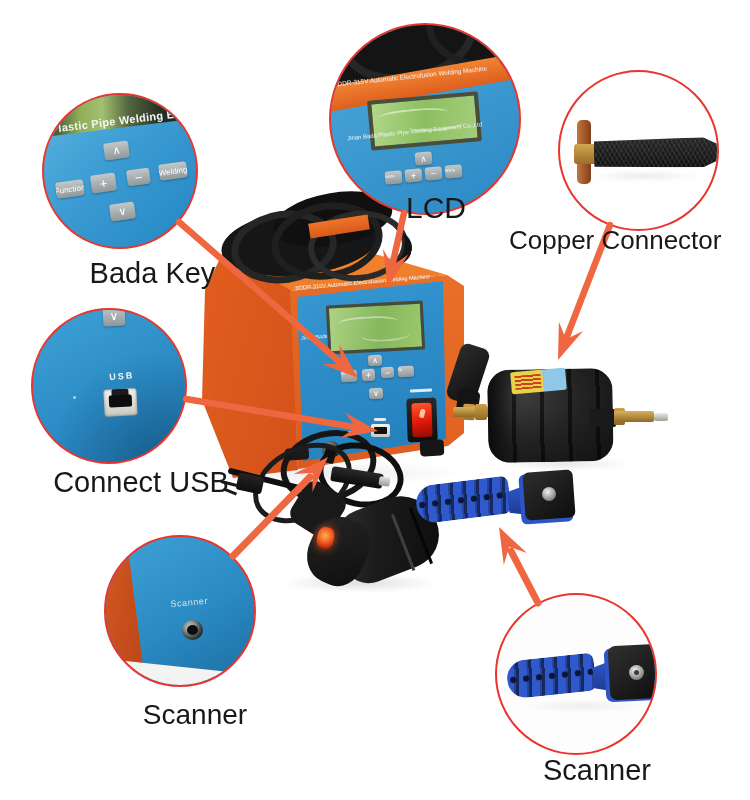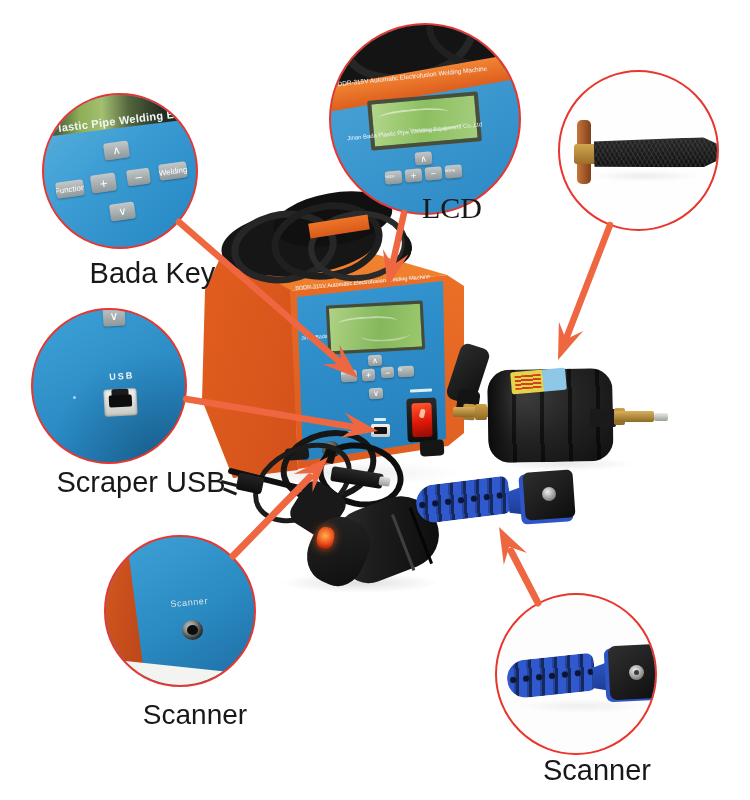--- a/index.html
+++ b/index.html
@@ -276,20 +276,21 @@
       <path d="M233,556 L310,477" stroke="#ef6740" stroke-width="7" stroke-linecap="round" fill="none"></path>
       <polygon points="328,457 312.5,492 312.6,473.1 293.7,474" fill="#ef6740"></polygon>
     </g>
     <g>
       <path d="M538,603 L511,551" stroke="#ef6740" stroke-width="7" stroke-linecap="round" fill="none"></path>
       <polygon points="499,527 527,553.1 509.2,546.8 503.8,564.9" fill="#ef6740"></polygon>
     </g>
   </svg>
 
   <div class="lbl" style="left:55px;top:258px;width:195px;text-align:center;font-size:29px;">Bada Key</div>
-  <div class="lbl" style="left:418px;top:192px;width:68px;text-align:center;font-size:30px;font-family:Liberation Serif, serif;">LCD</div>
+  <div class="lbl" style="left:402px;top:192px;width:68px;text-align:center;font-size:30px;">LCD</div>
   <div class="lbl" style="left:509px;top:227px;width:220px;font-size:26px;line-height:27px;">
-  </div>
-  <div class="lbl" style="left:45px;top:467px;width:192px;text-align:center;font-size:29px;">Scraper USB</div>
+    <div>Copper Connector</div>
+  </div>
+  <div class="lbl" style="left:45px;top:467px;width:192px;text-align:center;font-size:29px;">Connect USB</div>
   <div class="lbl" style="left:136px;top:700px;width:118px;text-align:center;font-size:28px;">Scanner</div>
   <div class="lbl" style="left:543px;top:755px;width:108px;text-align:center;font-size:29px;">Scanner</div>
 
 </div>
 
 </body></html>

